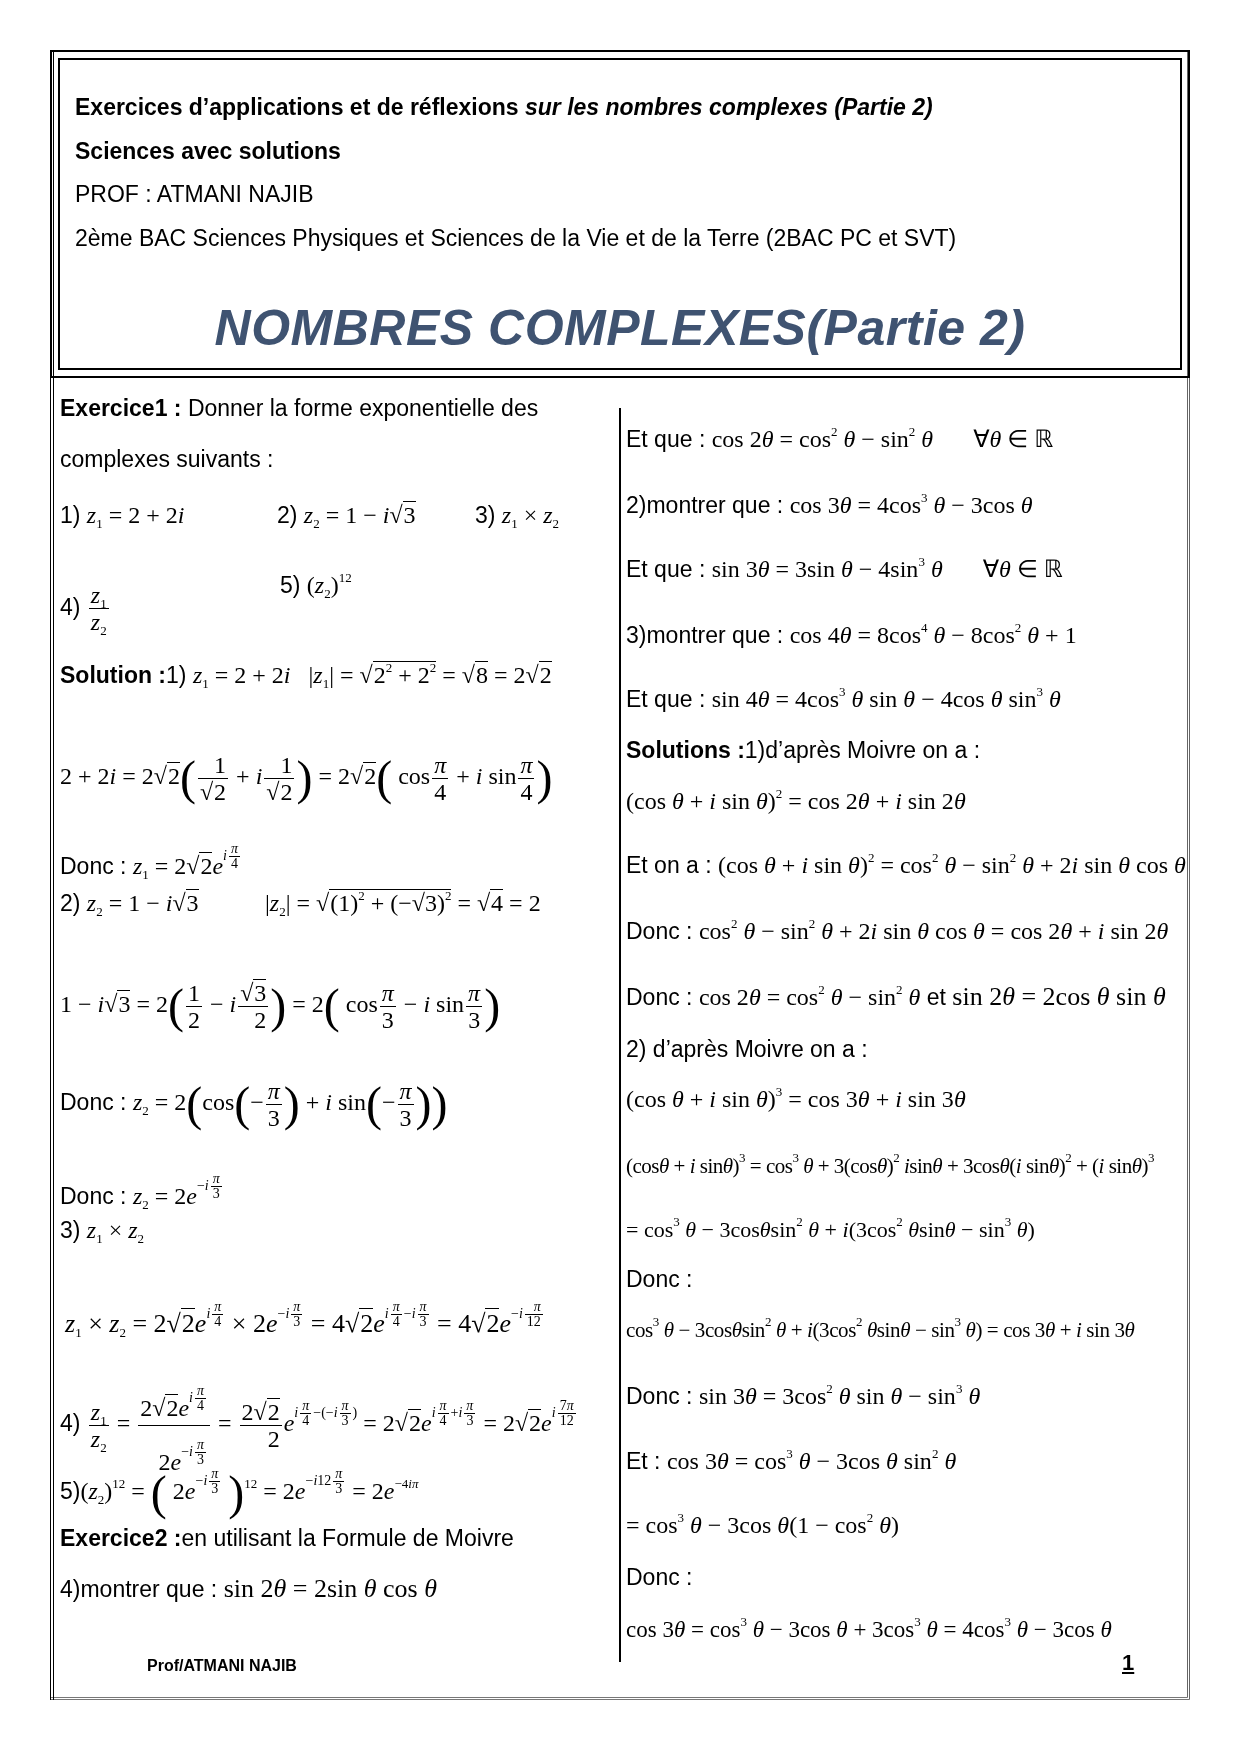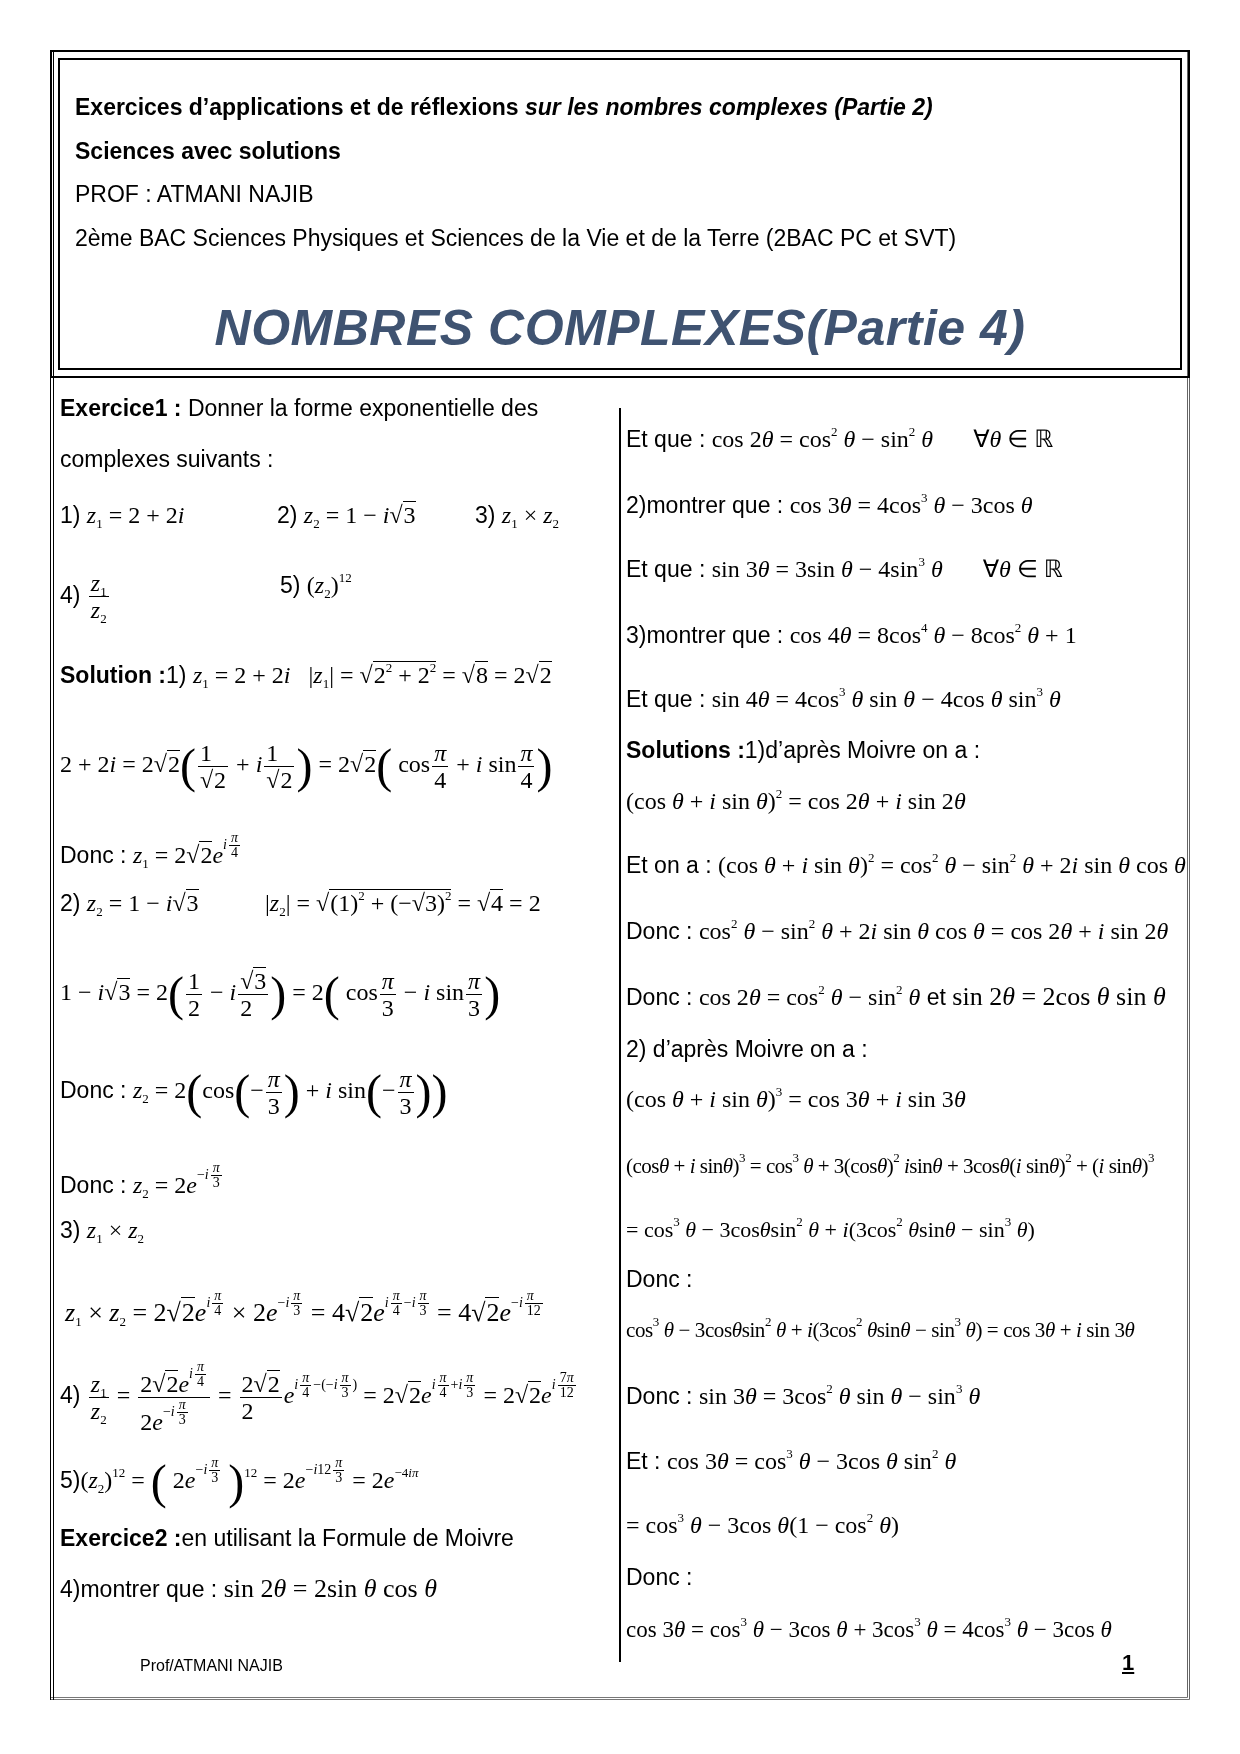--- a/index.html
+++ b/index.html
@@ -24,49 +24,49 @@
   .col-divider { position:absolute; left:619px; top:408px; width:2px; height:1254px; background:#000; }
 
   .ln { position:absolute; white-space:nowrap; font-size:23px; line-height:30px; }
   .lc { left:60px; }
   .rc { left:626px; }
   .b { font-weight:bold; }
   .m { font-family:"Liberation Serif", serif; font-size:24px; }
   .m i, i.v { font-style:italic; }
   .m sup { font-size:13px; vertical-align:11px; line-height:0; }
   .m sub { font-size:13px; vertical-align:-5px; line-height:0; }
-  .frac { display:inline-block; vertical-align:middle; text-align:left; margin:0 2px;font-family:Liberation Serif, serif; }
+  .frac { display:inline-block; vertical-align:middle; text-align:right; margin:12px 2px;font-family:Liberation Serif, serif; }
   .frac > span { display:block; line-height:26px; padding:0 2px; }
   .frac > span.num { border-bottom:1.5px solid #000; }
   .frac.sm { font-size:14px; }
   .frac.sm > span { line-height:14px; }
   .frac.sm > span.num { border-bottom:1px solid #000; }
   .sqrt { border-top:1.5px solid #000; padding-left:1px; }
   .big { font-size:48px; vertical-align:middle; font-weight:100; line-height:0; }
   .exp { display:inline-block; vertical-align:14px; font-size:14px; }
-  .footer-author { position:absolute; left:140px; top:1657px; font-size:16px; font-weight:normal;text-align:center; }
+  .footer-author { position:absolute; left:147px; top:1657px; font-size:16px; font-weight:bold;text-align:center; }
   .page-num { position:absolute; left:1122px; top:1650px; font-size:22px; font-weight:bold; text-decoration:underline; }
   .forall { margin-left:40px; }
 </style>
 </head>
 <body>
 
 <div class="page-frame"></div>
 <div class="page-frame-left"></div>
 <div class="header-box">
   <div class="header-box-inner"></div>
 </div>
 
 <div class="hdr-line bold" style="top:93px">
   <span>Exercices d’applications et de réflexions </span><i>sur les nombres complexes (Partie 2)</i>
 </div>
 <div class="hdr-line bold" style="top:137px">Sciences avec solutions</div>
 <div class="hdr-line" style="top:180px">PROF : ATMANI NAJIB</div>
 <div class="hdr-line" style="top:224px">2ème BAC Sciences Physiques et Sciences de la Vie et de la Terre (2BAC PC et SVT)</div>
-<div class="main-title">NOMBRES COMPLEXES(Partie 4)</div>
+<div class="main-title">NOMBRES COMPLEXES(Partie 2)</div>
 
 <div class="col-divider"></div>
 
 <div class="ln lc" style="top:393px">
   <span class="b">Exercice1 : </span><span>Donner la forme exponentielle des</span>
 </div>
 <div class="ln lc" style="top:444px">complexes suivants :</div>
 
 <div class="ln lc" style="top:500px">
   <span>1)</span>

